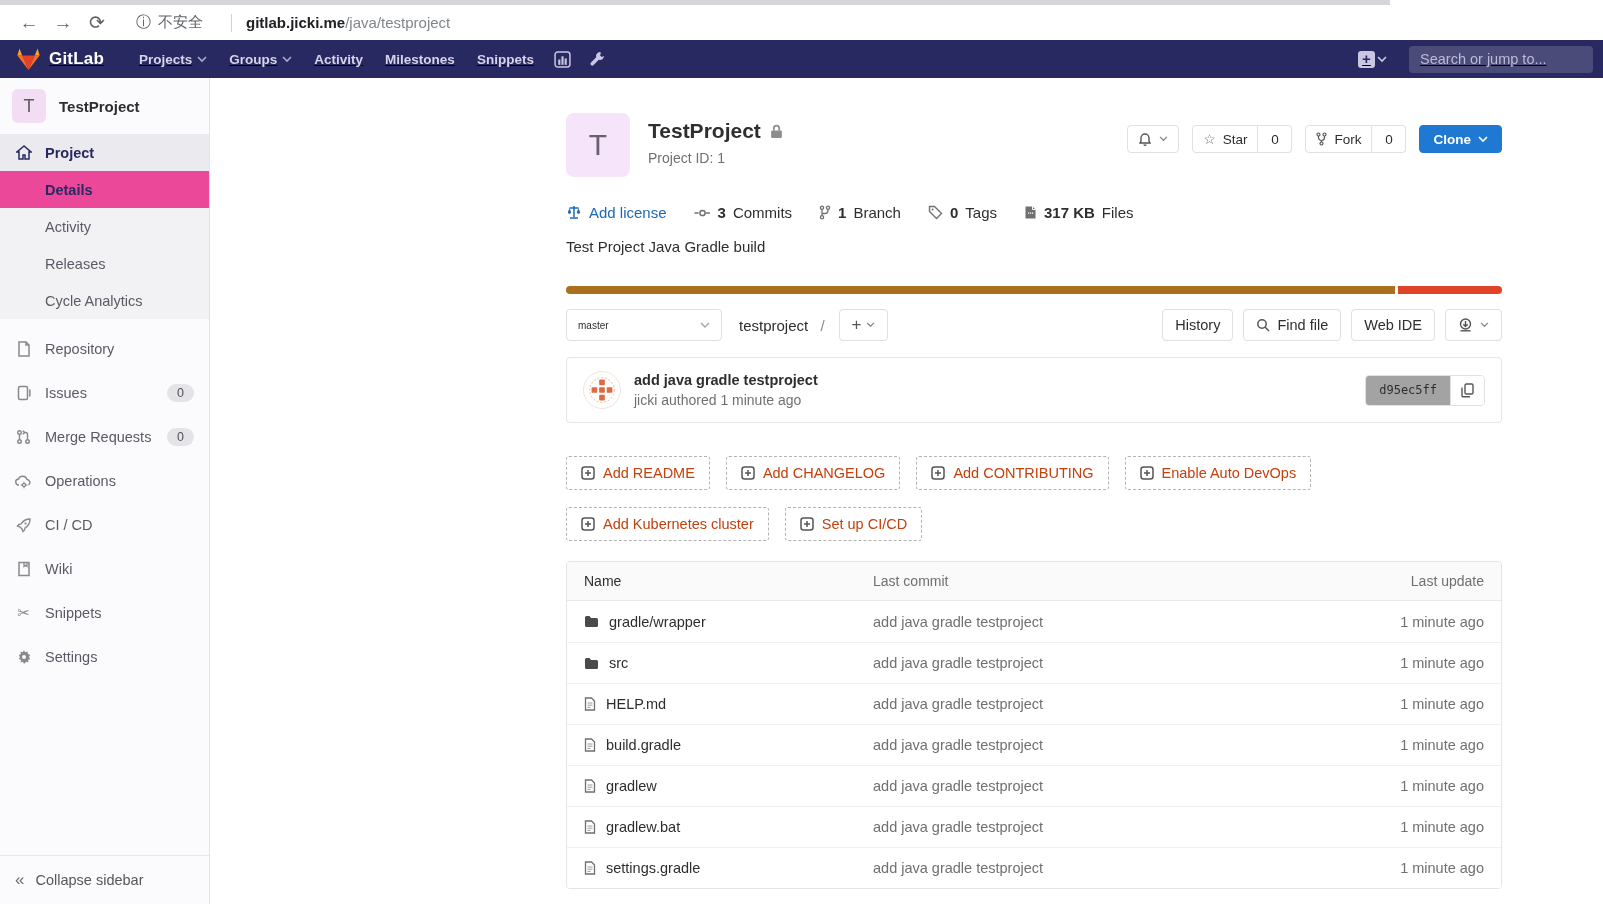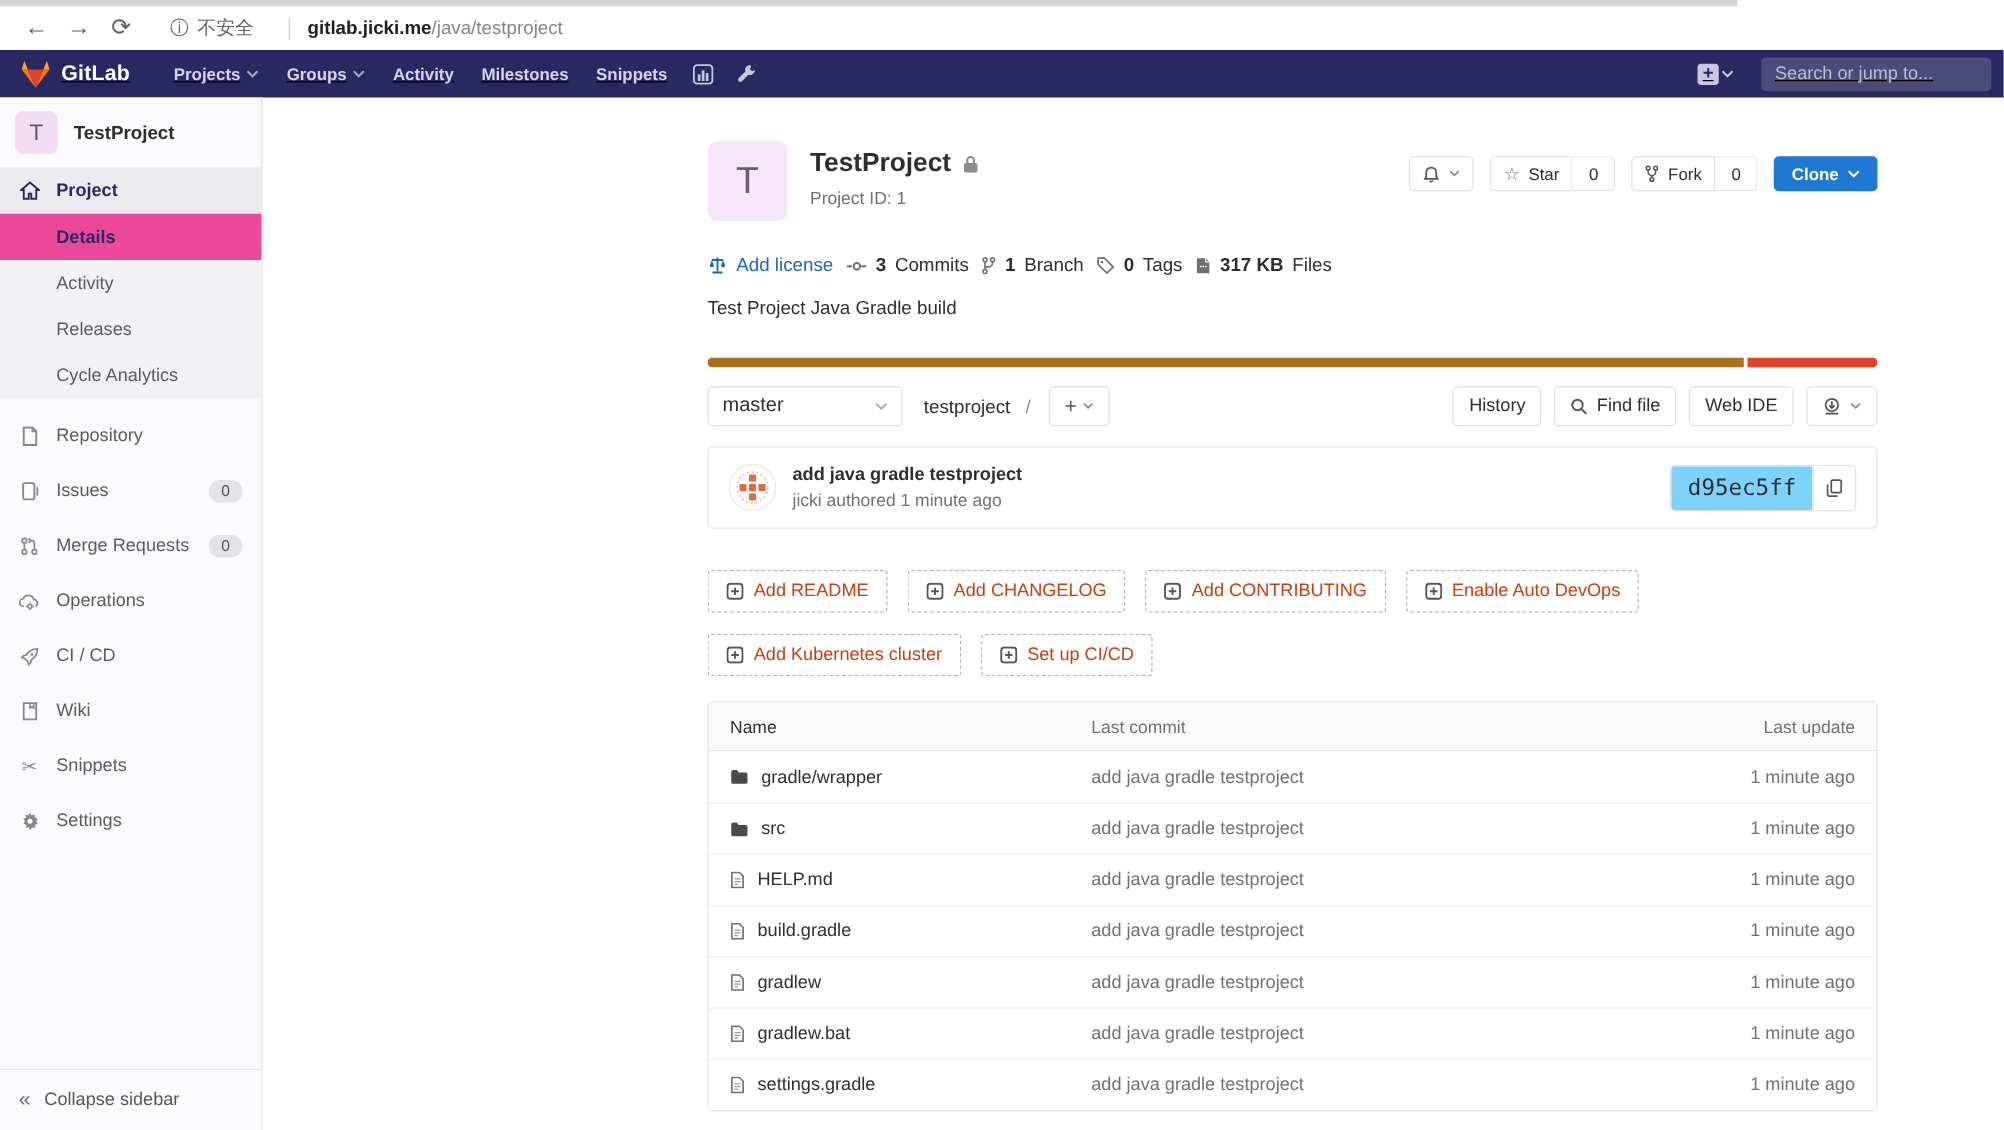--- a/index.html
+++ b/index.html
@@ -69,52 +69,52 @@
   .p-id { color:#707070; font-size:14px; margin-top:7px; }
   .header-actions { margin-left:auto; display:flex; gap:13px; padding-top:12px; }
   .btn { height:28px; border:1px solid #e1e1e1; border-radius:4px; background:#fff; font-size:13.5px;
     color:#2e2e2e; display:inline-flex; align-items:center; padding:0 10px; gap:7px; white-space:nowrap; }
   .btn-seg-group { display:inline-flex; }
   .btn-seg-group .btn:first-child { border-radius:4px 0 0 4px; }
   .btn-seg-group .btn:last-child { border-radius:0 4px 4px 0; border-left:none; min-width:34px; justify-content:center; }
   .btn-clone { background:#1f78d1; border-color:#1f78d1; color:#fff; font-weight:700; font-size:13.5px; padding:0 13px;text-align:right; }
   .icon-g { color:#707070; display:flex; }
 
-  .stats-row { display:flex; align-items:center; gap:10px; margin-top:27px; font-size:15px; color:#2e2e2e; }
+  .stats-row { display:flex; align-items:center; gap:27px; margin-top:27px; font-size:15px; color:#2e2e2e; }
   .stat { display:flex; align-items:center; gap:7px; }
   .stat b { font-weight:700; }
   .link-blue { color:#1b69b6; }
   .link-blue .icon-g { color:#1b69b6; }
 
   .description { margin-top:17px; font-size:15px; color:#2e2e2e; }
 
   .lang-bar { margin-top:31px; height:8px; border-radius:4px; overflow:hidden; display:flex; }
   .lang-seg { height:8px; }
   .lang-seg + .lang-seg { margin-left:3px; }
 
   .tree-controls { display:flex; align-items:center; margin-top:15px; }
   .branch-select { width:156px; height:32px; border:1px solid #dfdfdf; border-radius:4px; display:flex;
-    align-items:center; padding:0 11px; font-size:16px; color:#2e2e2e; background:#fff; }
+    align-items:center; padding:0 11px; font-size:10px; color:#2e2e2e; background:#fff; }
   .branch-select .chev { margin-left:auto; color:#a7a7a7; display:flex; }
   .path-crumb { margin-left:17px; font-size:15px; color:#2e2e2e; }
   .path-sep { color:#8a8a8a; margin:0 4px 0 8px; }
   .btn32 { height:32px; border:1px solid #dfdfdf; border-radius:4px; background:#fff; display:inline-flex;
     align-items:center; padding:0 12px; font-size:14.5px; color:#2e2e2e; gap:7px; }
   .add-file-btn { margin-left:10px; color:#555; gap:5px; }
   .right-controls { margin-left:auto; display:flex; gap:10px; }
 
   .commit-box { margin-top:16px; border:1px solid #e5e5e5; border-radius:4px; padding:13px 16px;
     display:flex; align-items:center; }
   .identicon { width:38px; height:38px; border-radius:50%; border:1px solid #f0e4dc; flex:none;
     display:flex; align-items:center; justify-content:center; }
   .commit-meta { margin-left:13px; }
   .commit-msg { font-size:14.5px; font-weight:700; color:#2e2e2e; }
   .commit-byline { font-size:14px; color:#707070; margin-top:4px; }
   .sha-group { margin-left:auto; display:inline-flex; border:1px solid #e1e1e1; border-radius:4px; overflow:hidden; }
-  .sha { padding:7px 13px; font-family:"DejaVu Sans Mono", monospace; font-size:18px; color:#2e2e2e; background:#7dd3fc;text-align:center; }
+  .sha { padding:7px 13px; font-family:"DejaVu Sans Mono", monospace; font-size:12px; color:#2e2e2e; background:#a3a3a3;text-align:center; }
   .copy-btn { padding:7px 10px; border-left:1px solid #e1e1e1; background:#fff; display:flex; align-items:center; color:#555; }
 
   .suggestions { margin-top:33px; display:flex; flex-wrap:wrap; gap:16px; row-gap:17px; width:900px; }
   .dashed-btn { border:1px dashed #b3b3b3; border-radius:3px; height:34px; padding:0 14px;
     display:inline-flex; align-items:center; gap:8px; color:#c2410c; font-size:14.5px; background:#fff; }
   .plus-sq { color:#555; display:flex; }
 
   .file-table { margin-top:20px; border:1px solid #e5e5e5; border-radius:4px; overflow:hidden; }
   .thead { display:flex; align-items:center; background:#fafafa; height:39px; font-size:14px; color:#2e2e2e;
     border-bottom:1px solid #e9e9e9; }

